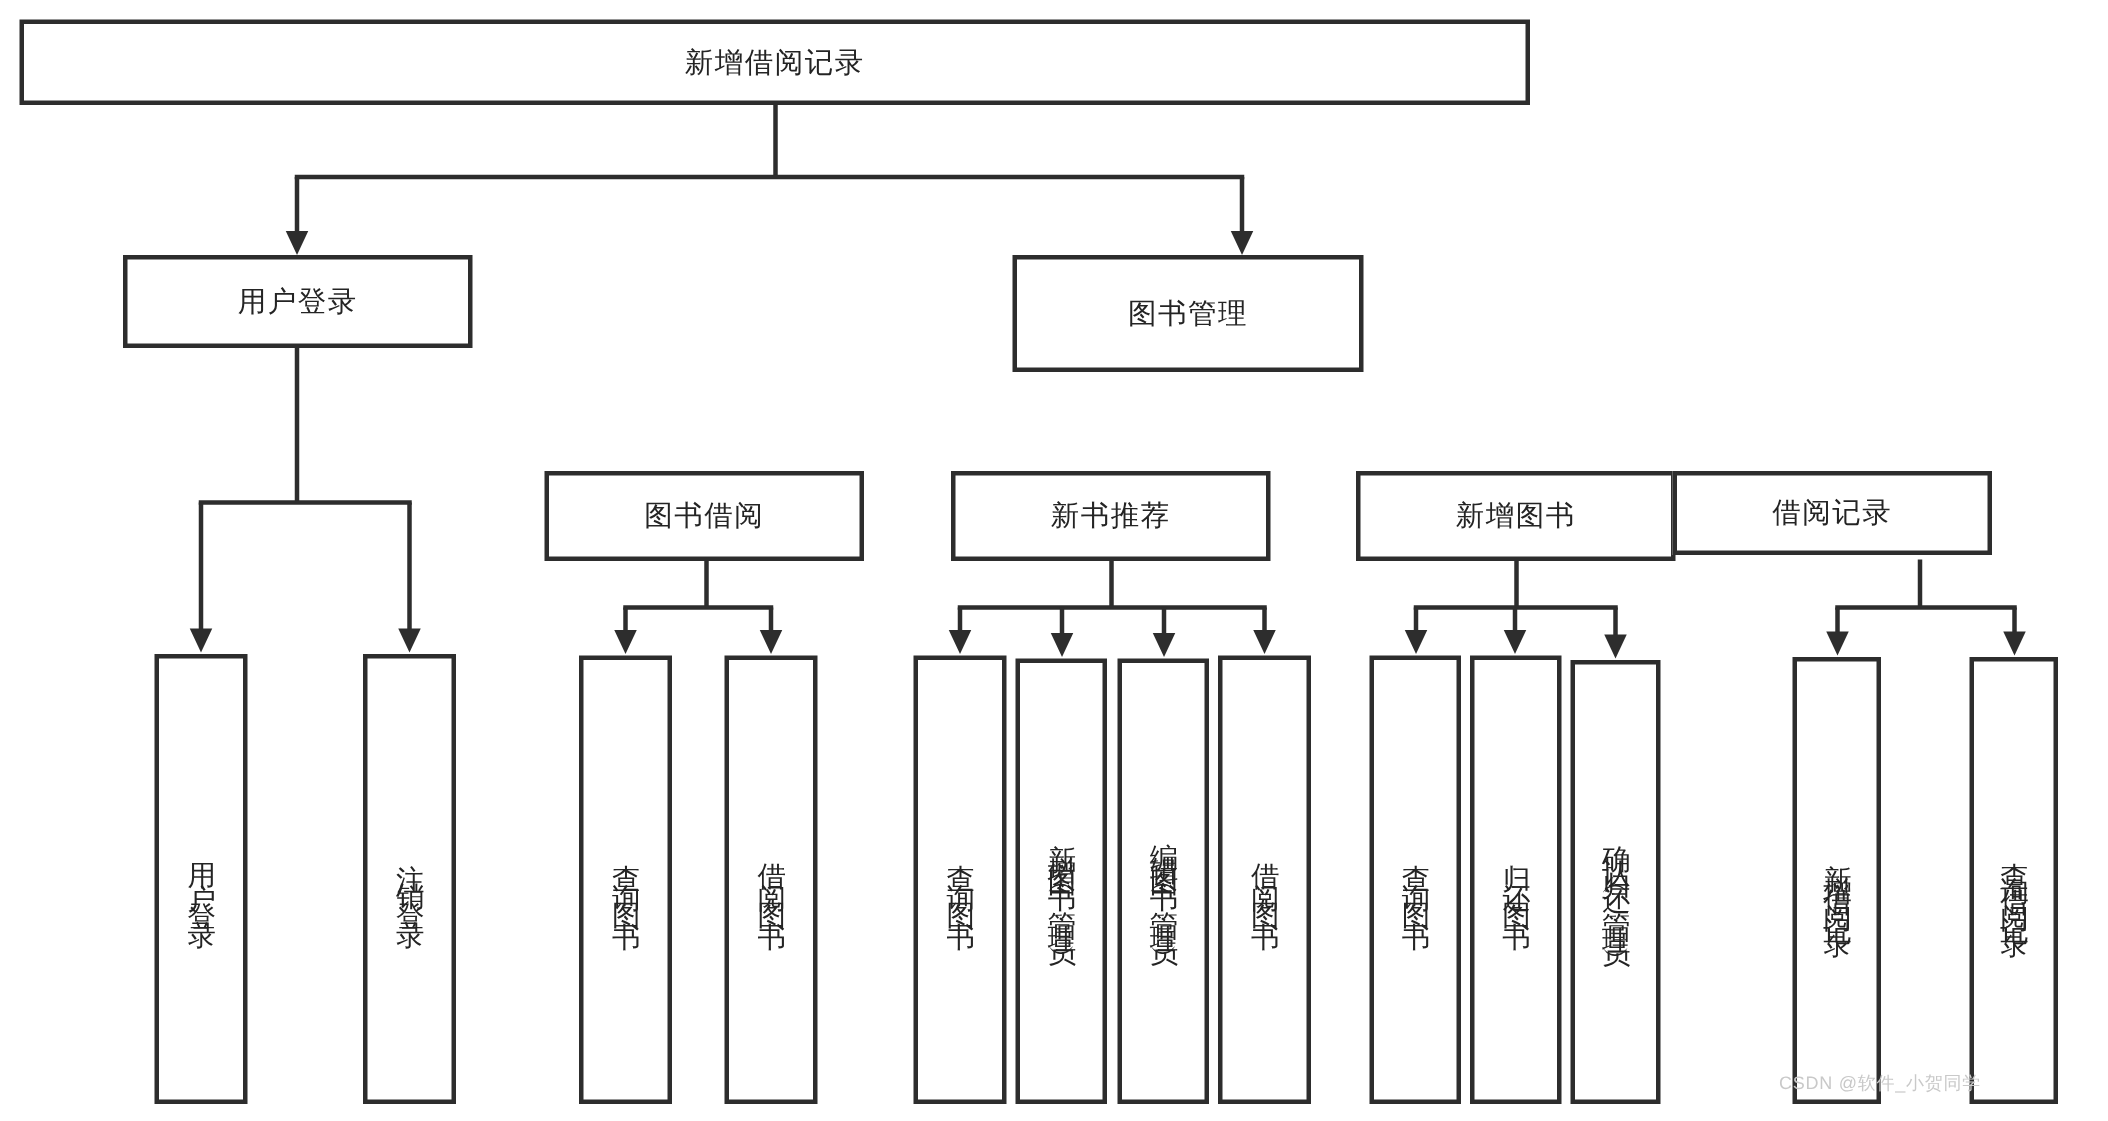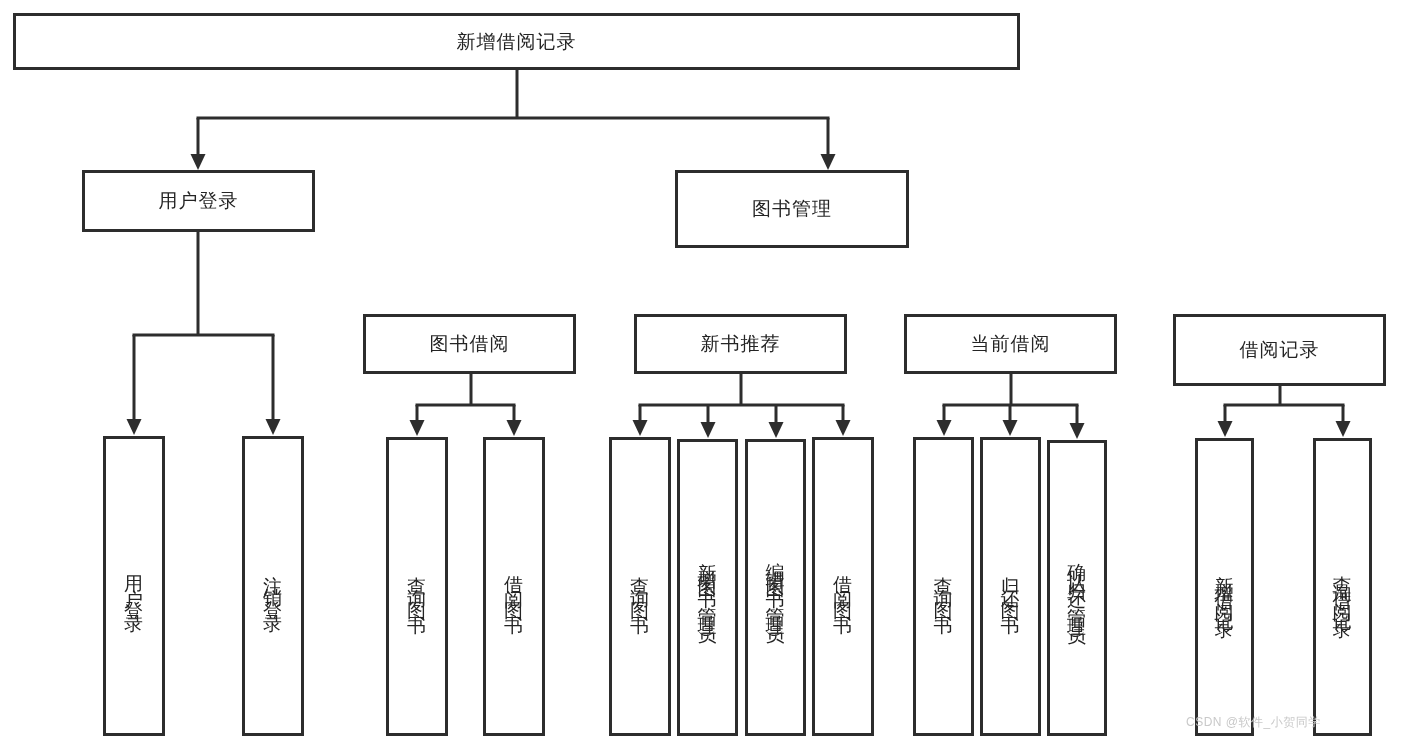--- a/index.html
+++ b/index.html
@@ -116,22 +116,22 @@
     </g>
   </svg>
 
   <div class="box" style="left:13px;top:13px;width:1007px;height:57px">新增借阅记录</div>
 
   <div class="box" style="left:82px;top:170px;width:233px;height:62px">用户登录</div>
   <div class="box" style="left:675px;top:170px;width:234px;height:78px">图书管理</div>
 
   <div class="box" style="left:363px;top:314px;width:213px;height:60px">图书借阅</div>
   <div class="box" style="left:634px;top:314px;width:213px;height:60px">新书推荐</div>
-  <div class="box" style="left:904px;top:314px;width:213px;height:60px">当前借阅</div>
-  <div class="box" style="left:1173px;top:314px;width:213px;height:72px">借阅记录</div>
+  <div class="box" style="left:904px;top:314px;width:213px;height:60px">新增图书</div>
+  <div class="box" style="left:1115px;top:314px;width:213px;height:56px">借阅记录</div>
 
   <div class="box leaf" style="left:103px;top:436px;width:62px;height:300px">用户登录</div>
   <div class="box leaf" style="left:242px;top:436px;width:62px;height:300px">注销登录</div>
 
   <div class="box leaf" style="left:386px;top:437px;width:62px;height:299px">查询图书</div>
   <div class="box leaf" style="left:483px;top:437px;width:62px;height:299px">借阅图书</div>
 
   <div class="box leaf" style="left:609px;top:437px;width:62px;height:299px">查询图书</div>
   <div class="box leaf long" style="left:677px;top:439px;width:61px;height:297px">新增图书（管理员）</div>
   <div class="box leaf long" style="left:745px;top:439px;width:61px;height:297px">编辑图书（管理员）</div>

